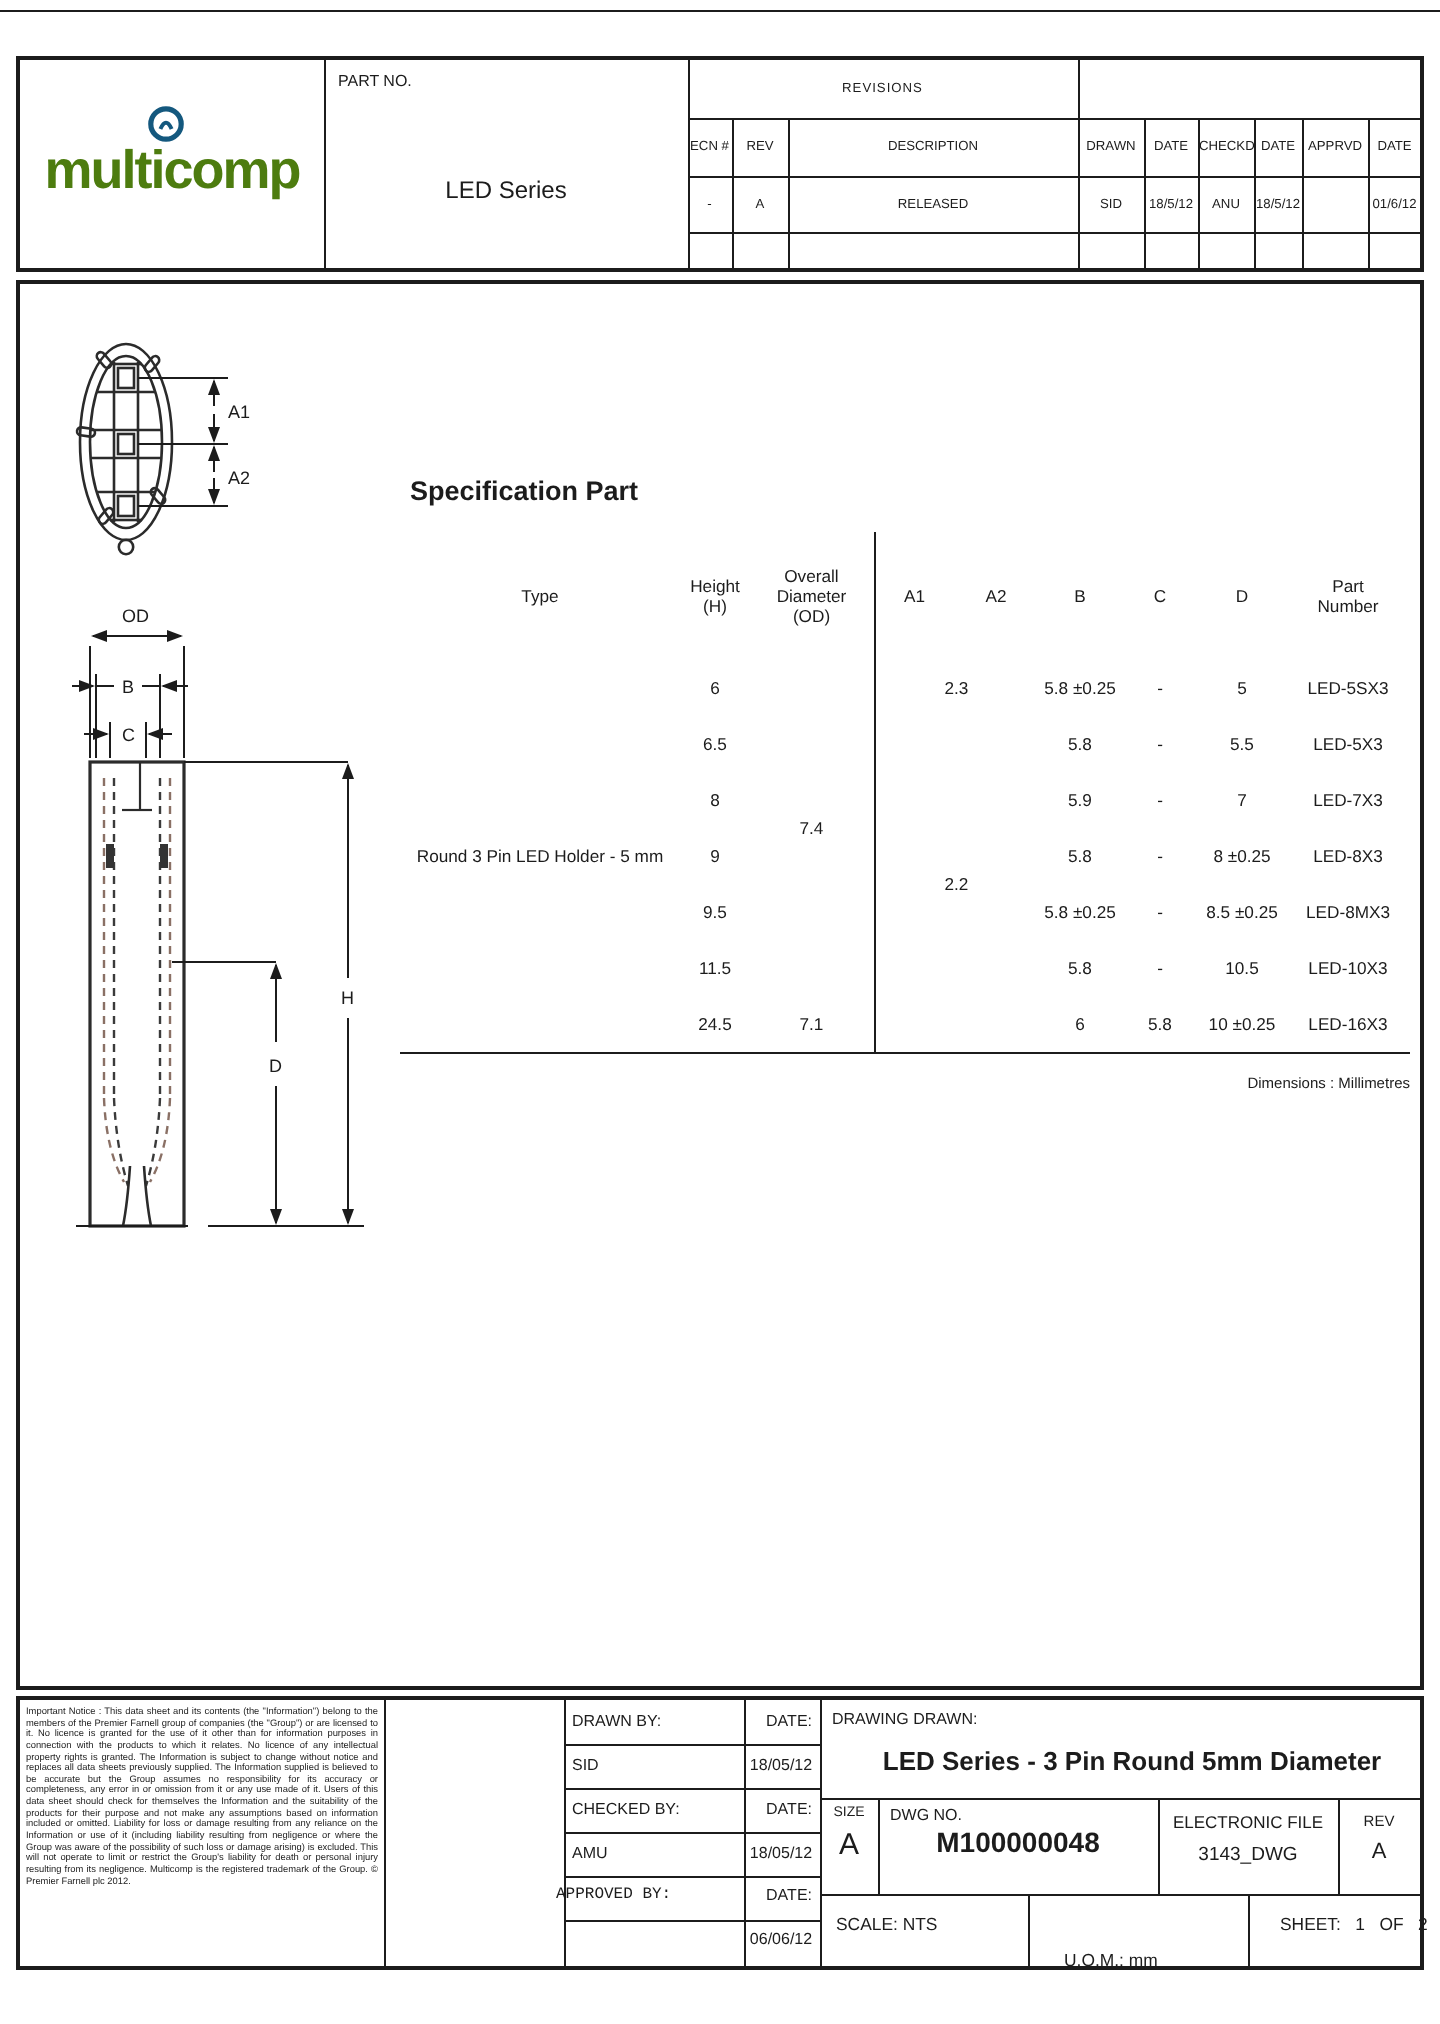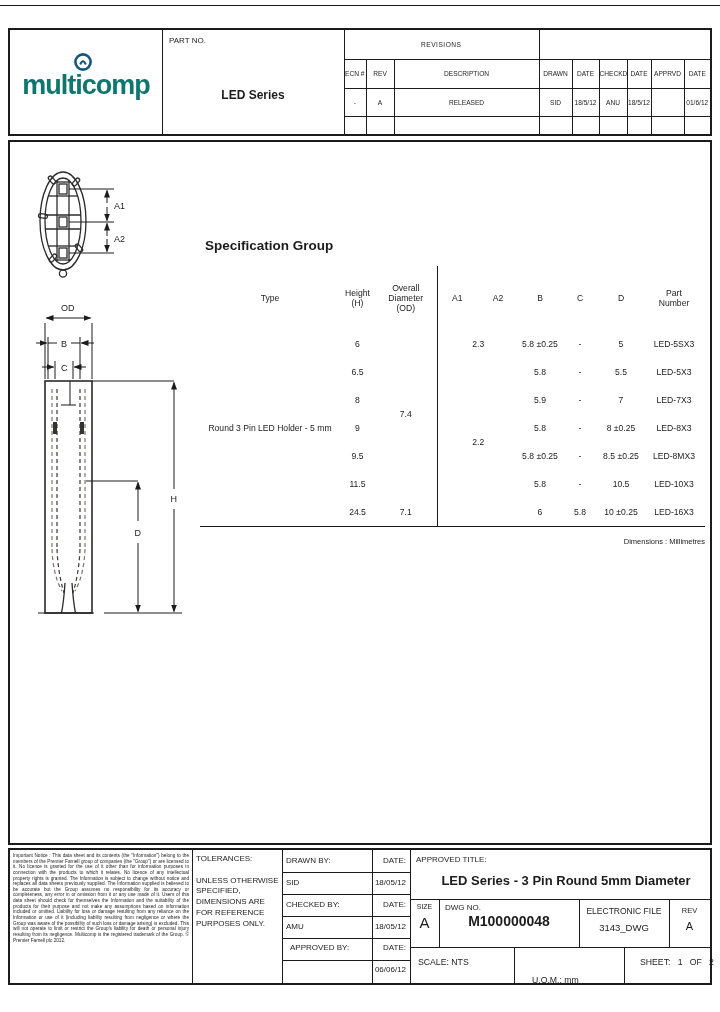--- a/index.html
+++ b/index.html
@@ -43,28 +43,28 @@
   <div class="abs hsep" style="left:0;top:5px;width:720px;"></div>
 
   <div class="abs box" style="left:8px;top:28px;width:704px;height:108px;">
 
     <div class="abs" style="left:0;top:0;width:152px;height:104px;">
       <svg class="abs" style="left:64px;top:23px;" width="18" height="18" viewBox="0 0 18 18">
         <circle cx="9" cy="9" r="7.6" fill="none" stroke="#14587e" stroke-width="2.6"></circle>
         <path d="M6.2 11.5 Q9 5.2 11.8 11.5" fill="none" stroke="#14587e" stroke-width="2"></path>
       </svg>
       <div class="abs" style="left:0;top:40px;width:152px;text-align:center;font-size:27px;font-weight:bold;
-                  letter-spacing:-1px;color:#0f766e;">multicomp</div>
+                  letter-spacing:-1px;color:#4d7c0f;">multicomp</div>
     </div>
 
     <div class="abs vsep" style="left:152px;top:0;height:104px;"></div>
 
     <div class="abs" style="left:152px;top:0;width:182px;height:104px;">
       <div class="abs tb-label" style="left:7px;top:6px;">PART NO.</div>
-      <div class="abs" style="left:0;top:58px;width:182px;text-align:center;font-size:12px;font-weight:bold;">LED Series</div>
+      <div class="abs" style="left:0;top:58px;width:182px;text-align:center;font-size:12px;">LED Series</div>
     </div>
 
     <div class="abs vsep" style="left:334px;top:0;height:104px;"></div>
 
     <table class="revtable abs" style="left:334px;top:0;">
       <colgroup>
         <col style="width:22px">
           <col style="width:28px">
           <col style="width:145px">
         <col style="width:33px">
@@ -224,21 +224,21 @@
       <line x1="10" y1="320" x2="66" y2="320"></line>
       <line x1="76" y1="320" x2="154" y2="320"></line>
     </g>
     <text class="dim-label" x="33" y="18">OD</text>
     <text class="dim-label" x="33" y="53.5">B</text>
     <text class="dim-label" x="33" y="77.5">C</text>
     <text class="dim-label" x="106.5" y="243">D</text>
     <text class="dim-label" x="142.5" y="209">H</text>
   </svg>
 
-  <div class="abs" style="left:205px;top:238px;font-size:13.5px;font-weight:bold;">Specification Group</div>
+  <div class="abs" style="left:205px;top:238px;font-size:13.5px;font-weight:bold;">Specification Part</div>
 
   <table class="spectable abs" style="left:200px;top:266px;">
     <colgroup>
       <col style="width:140px">
         <col style="width:35px">
         <col style="width:62px">
       <col style="width:40px">
         <col style="width:42px">
         <col style="width:42px">
       <col style="width:38px">
@@ -318,56 +318,49 @@
   </tbody>
     </table>
 
   <div class="abs" style="left:500px;top:537px;width:205px;text-align:right;font-size:7.5px;">Dimensions : Millimetres</div>
 
   <div class="abs box" style="left:8px;top:848px;width:704px;height:137px;">
 
     <div class="abs tiny" style="left:0;top:0;width:176px;height:127px;padding:3px;overflow:hidden;">Important Notice : This data sheet and its contents (the "Information") belong to the members of the Premier Farnell group of companies (the "Group") or are licensed to it. No licence is granted for the use of it other than for information purposes in connection with the products to which it relates. No licence of any intellectual property rights is granted. The Information is subject to change without notice and replaces all data sheets previously supplied. The Information supplied is believed to be accurate but the Group assumes no responsibility for its accuracy or completeness, any error in or omission from it or any use made of it. Users of this data sheet should check for themselves the Information and the suitability of the products for their purpose and not make any assumptions based on information included or omitted. Liability for loss or damage resulting from any reliance on the Information or use of it (including liability resulting from negligence or where the Group was aware of the possibility of such loss or damage arising) is excluded. This will not operate to limit or restrict the Group's liability for death or personal injury resulting from its negligence. Multicomp is the registered trademark of the Group. © Premier Farnell plc 2012.</div>
     <div class="abs vsep" style="left:182px;top:0;height:133px;"></div>
 
-    <div class="abs tb-label" style="left:186px;top:4px;width:84px;white-space:pre-line;line-height:1.35;">TOLERANCES:
-
-UNLESS OTHERWISE
-SPECIFIED,
-DIMENSIONS ARE
-FOR REFERENCE
-PURPOSES ONLY.</div>
     <div class="abs vsep" style="left:272px;top:0;height:133px;"></div>
 
     <div class="abs vsep" style="left:362px;top:0;height:133px;"></div>
     <div class="abs vsep" style="left:400px;top:0;height:133px;"></div>
     <div class="abs hsep" style="left:272px;top:22px;width:128px;"></div>
     <div class="abs hsep" style="left:272px;top:44px;width:128px;"></div>
     <div class="abs hsep" style="left:272px;top:66px;width:128px;"></div>
     <div class="abs hsep" style="left:272px;top:88px;width:128px;"></div>
     <div class="abs hsep" style="left:272px;top:110px;width:128px;"></div>
 
     <div class="abs tb-label" style="left:276px;top:6px;">DRAWN BY:</div>
     <div class="abs tb-label" style="left:362px;top:6px;width:34px;text-align:right;">DATE:</div>
     <div class="abs tb-label" style="left:276px;top:28px;">SID</div>
     <div class="abs tb-label" style="left:362px;top:28px;width:37px;text-align:center;">18/05/12</div>
 
     <div class="abs tb-label" style="left:276px;top:50px;">CHECKED BY:</div>
     <div class="abs tb-label" style="left:362px;top:50px;width:34px;text-align:right;">DATE:</div>
     <div class="abs tb-label" style="left:276px;top:72px;">AMU</div>
     <div class="abs tb-label" style="left:362px;top:72px;width:37px;text-align:center;">18/05/12</div>
 
-    <div class="abs tb-label" style="left:280px;top:93px;">APPROVED BY:</div>
+    <div class="abs tb-label" style="left:268px;top:93px;font-family:Liberation Mono, monospace;">APPROVED BY:</div>
     <div class="abs tb-label" style="left:362px;top:93px;width:34px;text-align:right;">DATE:</div>
     <div class="abs tb-label" style="left:276px;top:115px;"></div>
     <div class="abs tb-label" style="left:362px;top:115px;width:37px;text-align:center;">06/06/12</div>
 
     <div class="abs hsep" style="left:400px;top:49px;width:300px;"></div>
     <div class="abs hsep" style="left:400px;top:97px;width:300px;"></div>
 
-    <div class="abs tb-label" style="left:406px;top:5px;">APPROVED TITLE:</div>
+    <div class="abs tb-label" style="left:406px;top:5px;">DRAWING DRAWN:</div>
     <div class="abs" style="left:400px;top:23px;width:312px;text-align:center;font-size:13px;font-weight:bold;">LED Series - 3 Pin Round 5mm Diameter</div>
 
     <div class="abs vsep" style="left:429px;top:49px;height:48px;"></div>
     <div class="abs vsep" style="left:569px;top:49px;height:48px;"></div>
     <div class="abs vsep" style="left:659px;top:49px;height:48px;"></div>
 
     <div class="abs" style="left:400px;top:53px;width:29px;text-align:center;font-size:7px;">SIZE</div>
     <div class="abs" style="left:400px;top:64px;width:29px;text-align:center;font-size:15px;">A</div>
 
     <div class="abs tb-label" style="left:435px;top:53px;">DWG NO.</div>

